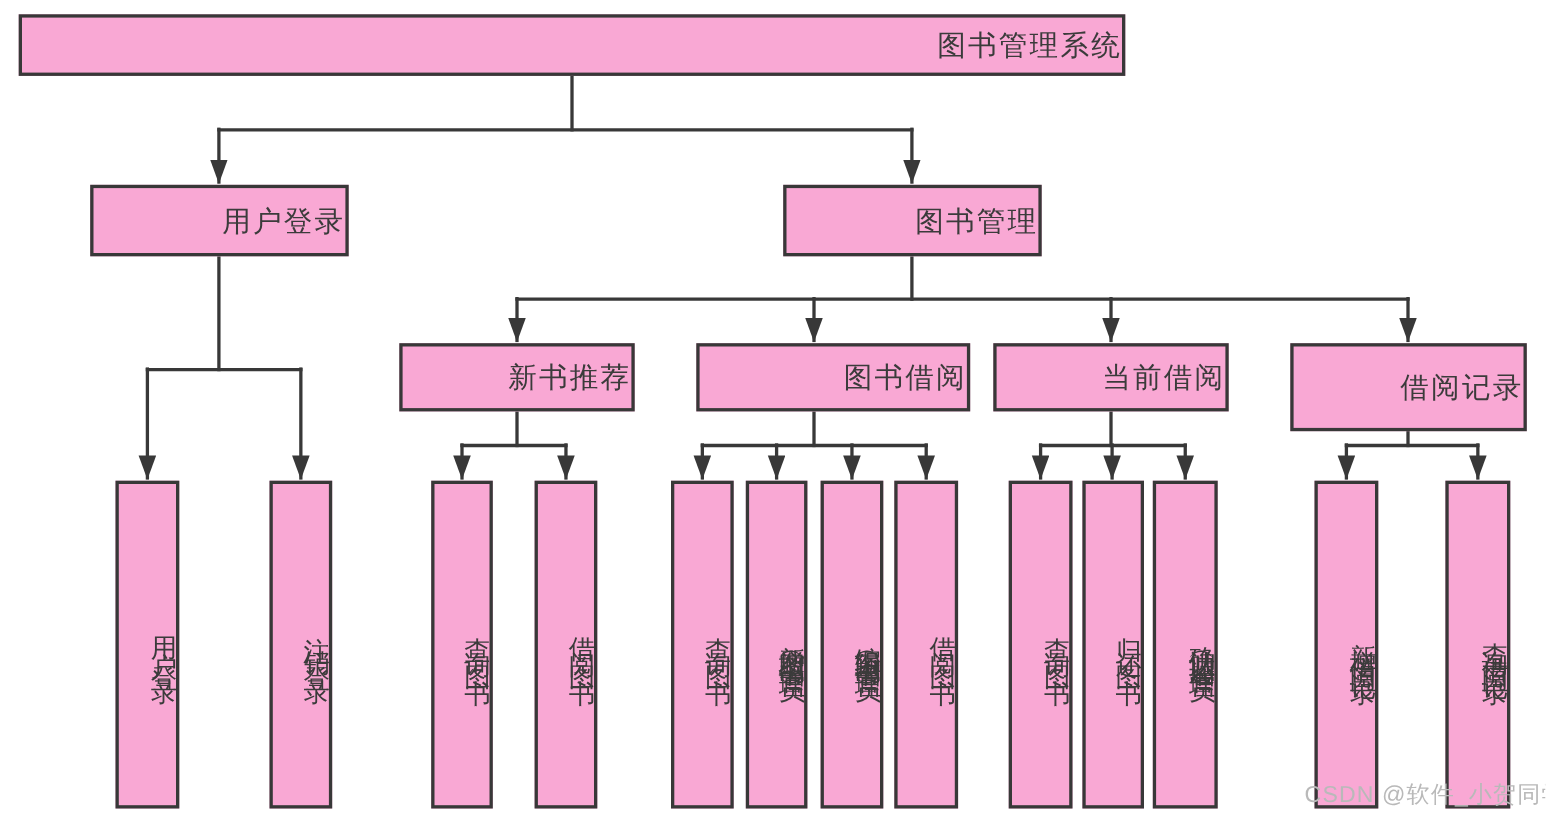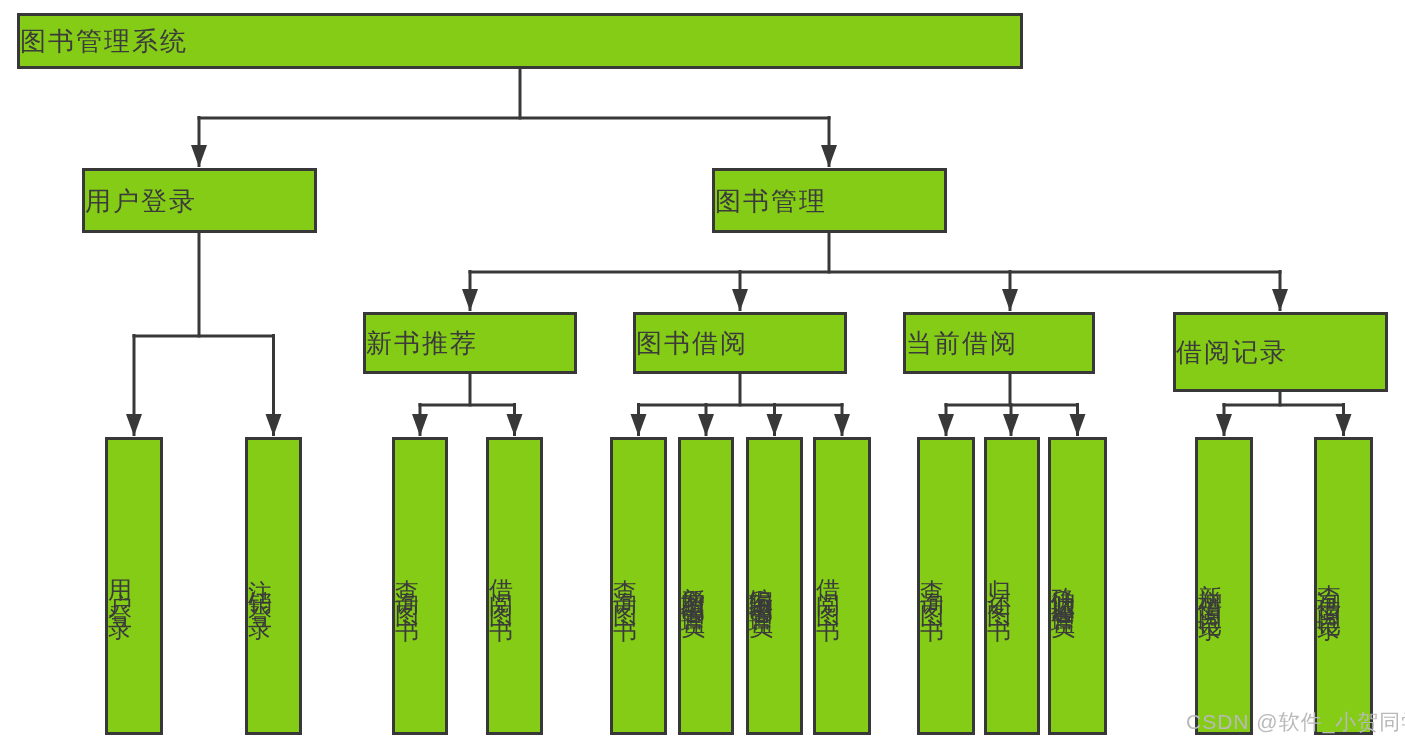--- a/index.html
+++ b/index.html
@@ -14,24 +14,24 @@
     position:relative;
     width:1405px;height:747px;
     background:var(--bg);
     overflow:hidden;
   }
   #wires{position:absolute;left:0;top:0;z-index:1;}
   #wires line{stroke:var(--line);stroke-width:3;}
   #wires .ah-fill{fill:var(--line);}
   .box{
     position:absolute;
-    background:#84cc16;
+    background:#f9a8d4;
     border:3px solid var(--line);
     box-sizing:border-box;
-    display:flex;align-items:center;justify-content:flex-start;
+    display:flex;align-items:center;justify-content:flex-end;
     z-index:2;
   }
   .hbox .lbl{
     color:var(--text);
     font-size:26px;
     letter-spacing:2px;
     white-space:nowrap;
     line-height:1;
   }
   .vbox{top:437px;height:298px;}
@@ -115,24 +115,24 @@
   <div class="box hbox" style="left:82px;top:168px;width:235px;height:65px">
     <span class="lbl">用户登录</span>
   </div>
   <div class="box hbox" style="left:363px;top:312px;width:214px;height:62px">
     <span class="lbl">新书推荐</span>
   </div>
 
   <div class="box hbox" style="left:712px;top:168px;width:235px;height:65px">
     <span class="lbl">图书管理</span>
   </div>
-  <div class="box hbox" style="left:633px;top:312px;width:214px;height:62px">
+  <div class="box hbox" style="left:633px;top:312px;width:249px;height:62px">
     <span class="lbl">图书借阅</span>
   </div>
-  <div class="box hbox" style="left:903px;top:312px;width:192px;height:62px">
+  <div class="box hbox" style="left:903px;top:312px;width:214px;height:62px">
     <span class="lbl">当前借阅</span>
   </div>
   <div class="box hbox" style="left:1173px;top:312px;width:215px;height:80px">
     <span class="lbl">借阅记录</span>
   </div>
 
   <div class="box vbox" style="left:105px;width:58px">
     <span class="vlbl ls4">用户登录</span>
   </div>
   <div class="box vbox" style="left:245px;width:57px">

